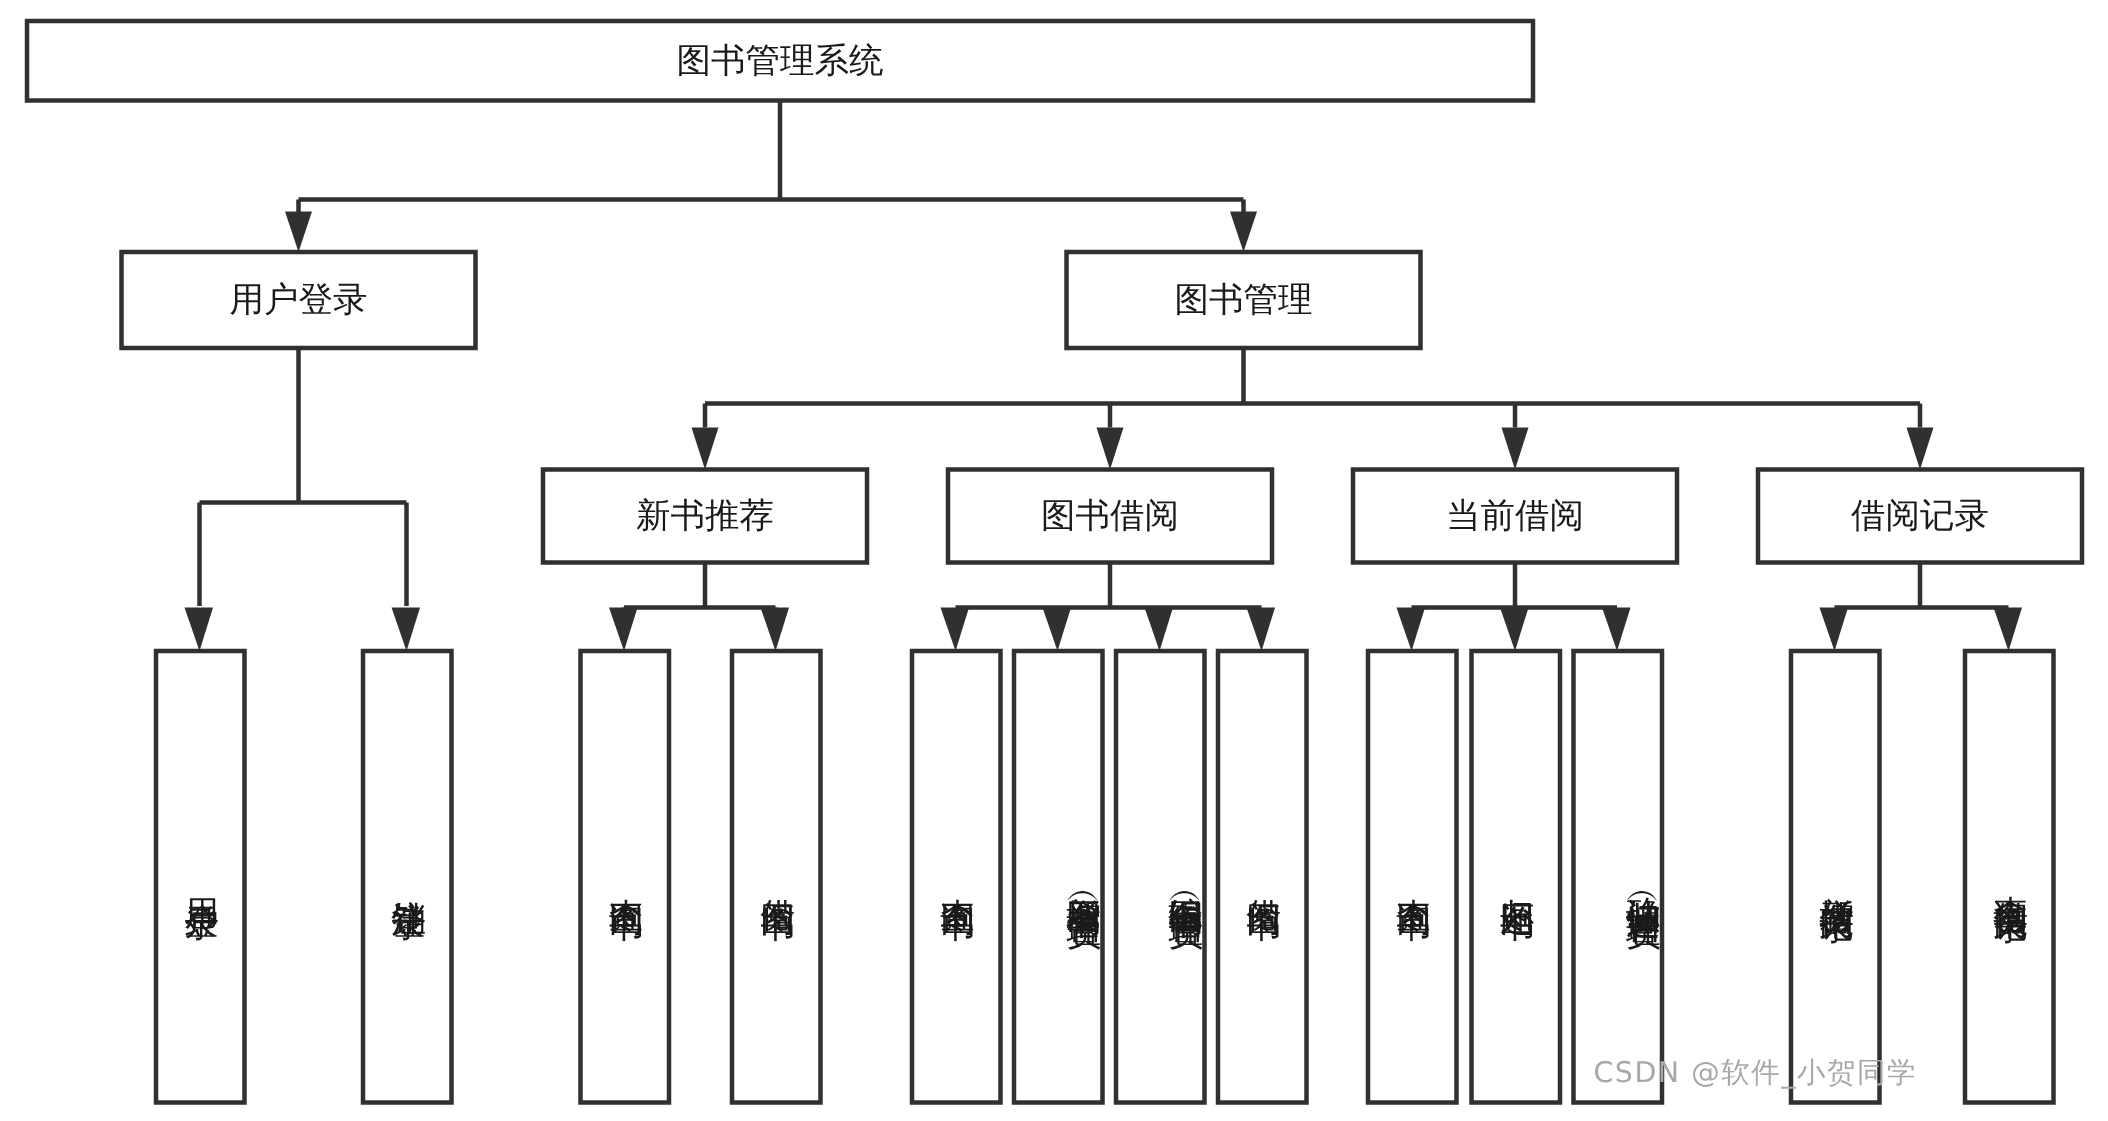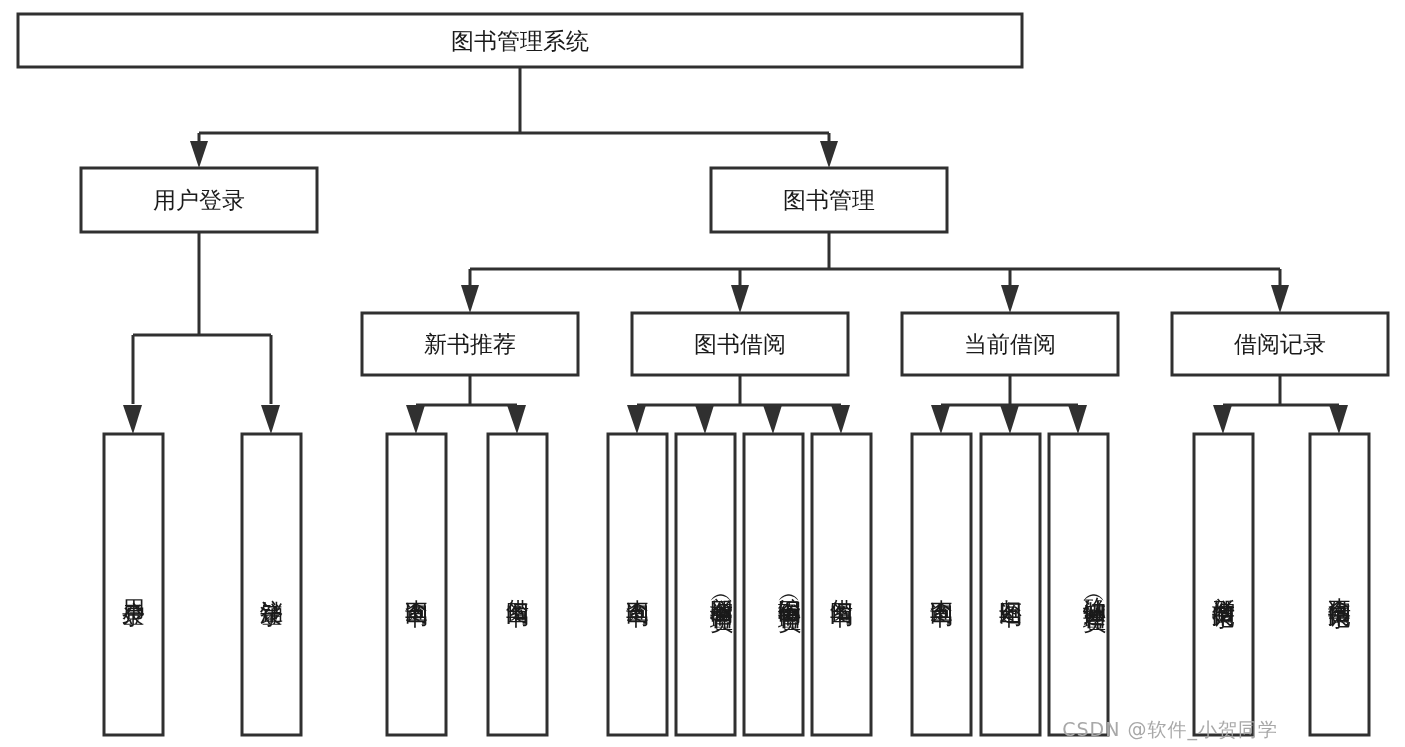--- a/index.html
+++ b/index.html
@@ -63,21 +63,21 @@
     color: #1a1a1a;
     white-space: nowrap;
     pointer-events: none;
   }
   .vlabel.center-v {
     align-items: center;
   }
   .watermark {
     position: absolute;
     right: 8px;
-    bottom: 4px;
+    bottom: 19px;
     font-family: "DejaVu Sans", "Liberation Sans", sans-serif;
     font-size: 19px;
     color: #a8a8a8;
     letter-spacing: 1px;
     white-space: nowrap;
   }
 </style>
 </head>
 <body>
 

